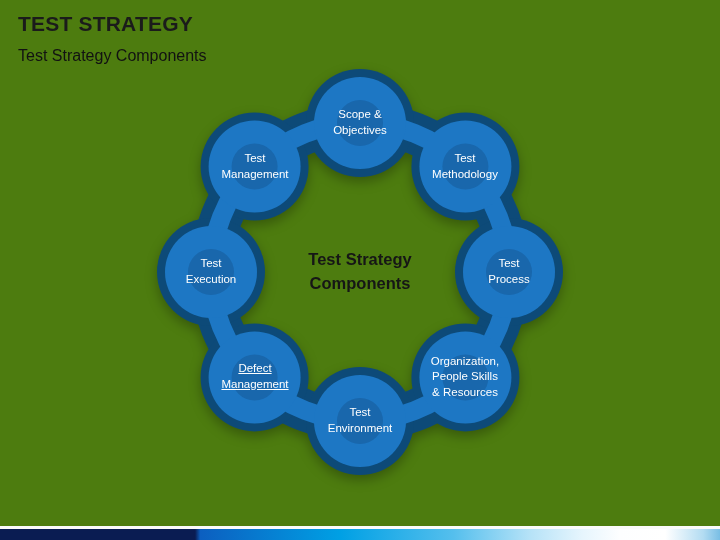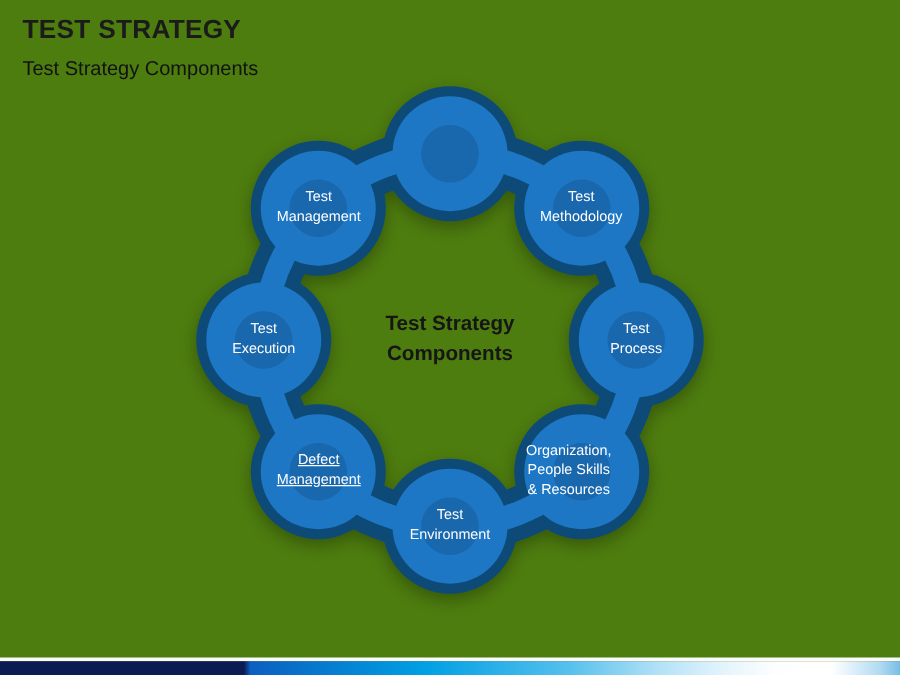--- a/index.html
+++ b/index.html
@@ -74,21 +74,21 @@
     justify-content: center;
     text-align: center;
     color: #ffffff;
     font-size: 11.5px;
     line-height: 1.35;
     white-space: pre-line;
   }
   .node-0 { left: 158px; top:   9px; }  
   .node-1 { left: 263px; top:  53px; }  
   .node-2 { left: 307px; top: 158px; }  
-  .node-3 { left: 253px; top: 263px; }  
+  .node-3 { left: 263px; top: 263px; }  
   .node-4 { left: 158px; top: 307px; }  
   .node-5 { left:  53px; top: 263px; text-decoration: underline; }  
   .node-6 { left:   9px; top: 158px; }  
   .node-7 { left:  53px; top:  53px; }  
 
   .center-label {
     position: absolute;
     left: 110px;
     top: 160px;
     width: 200px;
@@ -173,20 +173,24 @@
         <circle class="node-inner-disc" cx="315.4" cy="104.6" r="23"></circle>
         <circle class="node-inner-disc" cx="359" cy="210" r="23"></circle>
         <circle class="node-inner-disc" cx="315.4" cy="315.4" r="23"></circle>
         <circle class="node-inner-disc" cx="210" cy="359" r="23"></circle>
         <circle class="node-inner-disc" cx="104.6" cy="315.4" r="23"></circle>
         <circle class="node-inner-disc" cx="61" cy="210" r="23"></circle>
         <circle class="node-inner-disc" cx="104.6" cy="104.6" r="23"></circle>
       </g>
     </svg>
 
+    <div class="node node-0">
+      <span>Scope &amp;
+Objectives</span>
+    </div>
     <div class="node node-1">
       <span>Test
 Methodology</span>
     </div>
     <div class="node node-2">
       <span>Test
 Process</span>
     </div>
     <div class="node node-3">
       <span>Organization,

